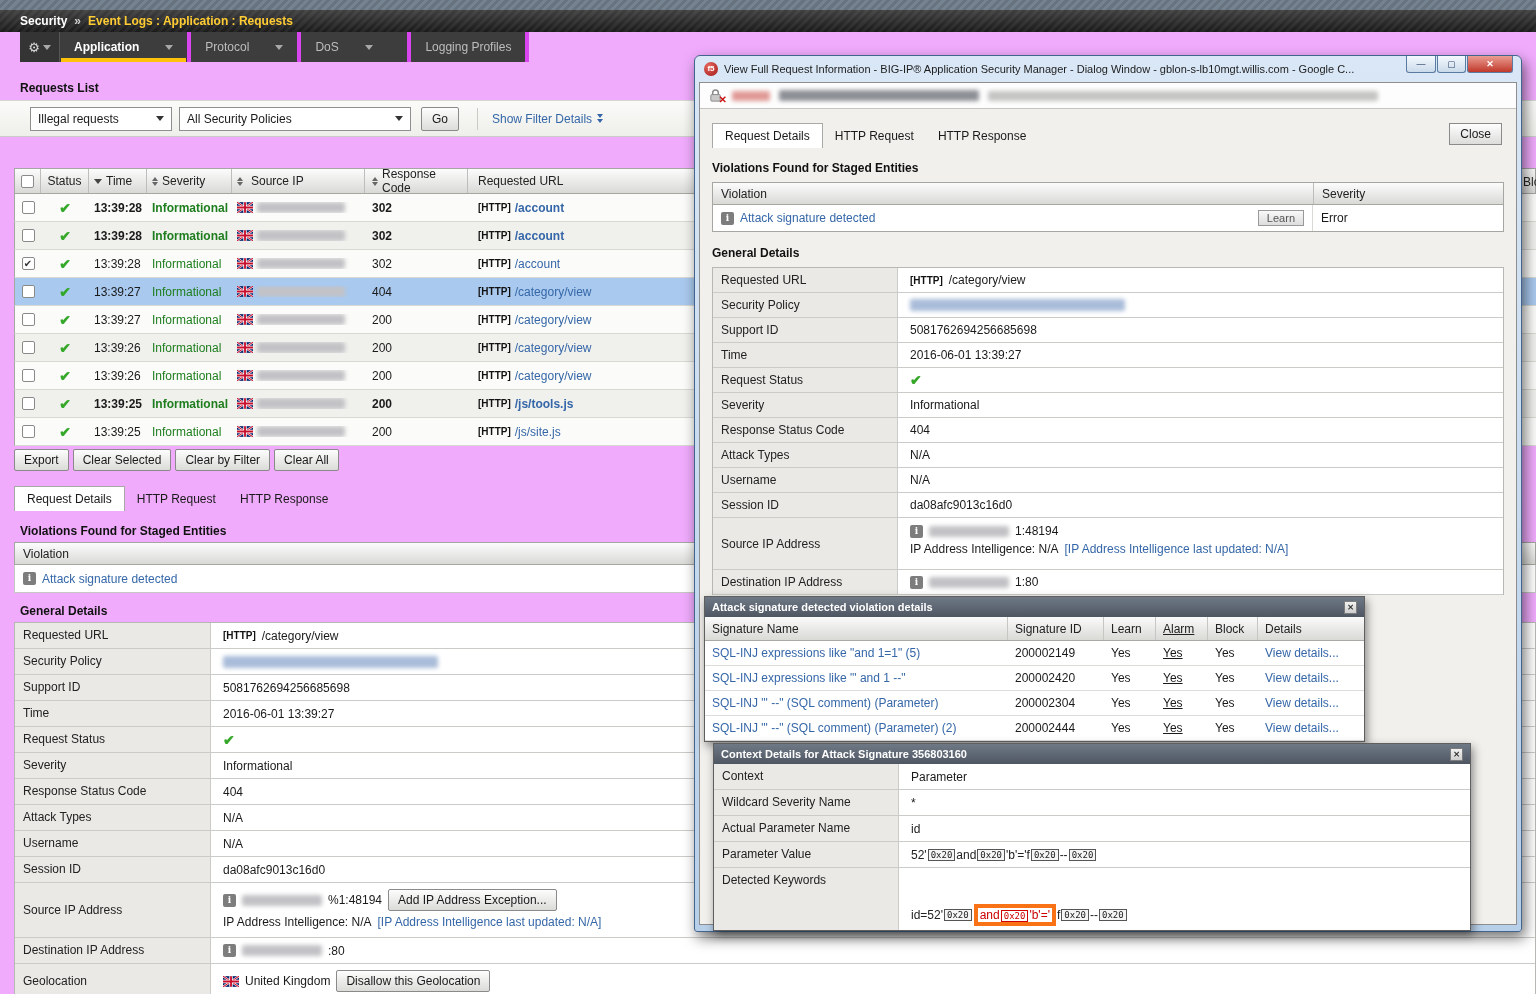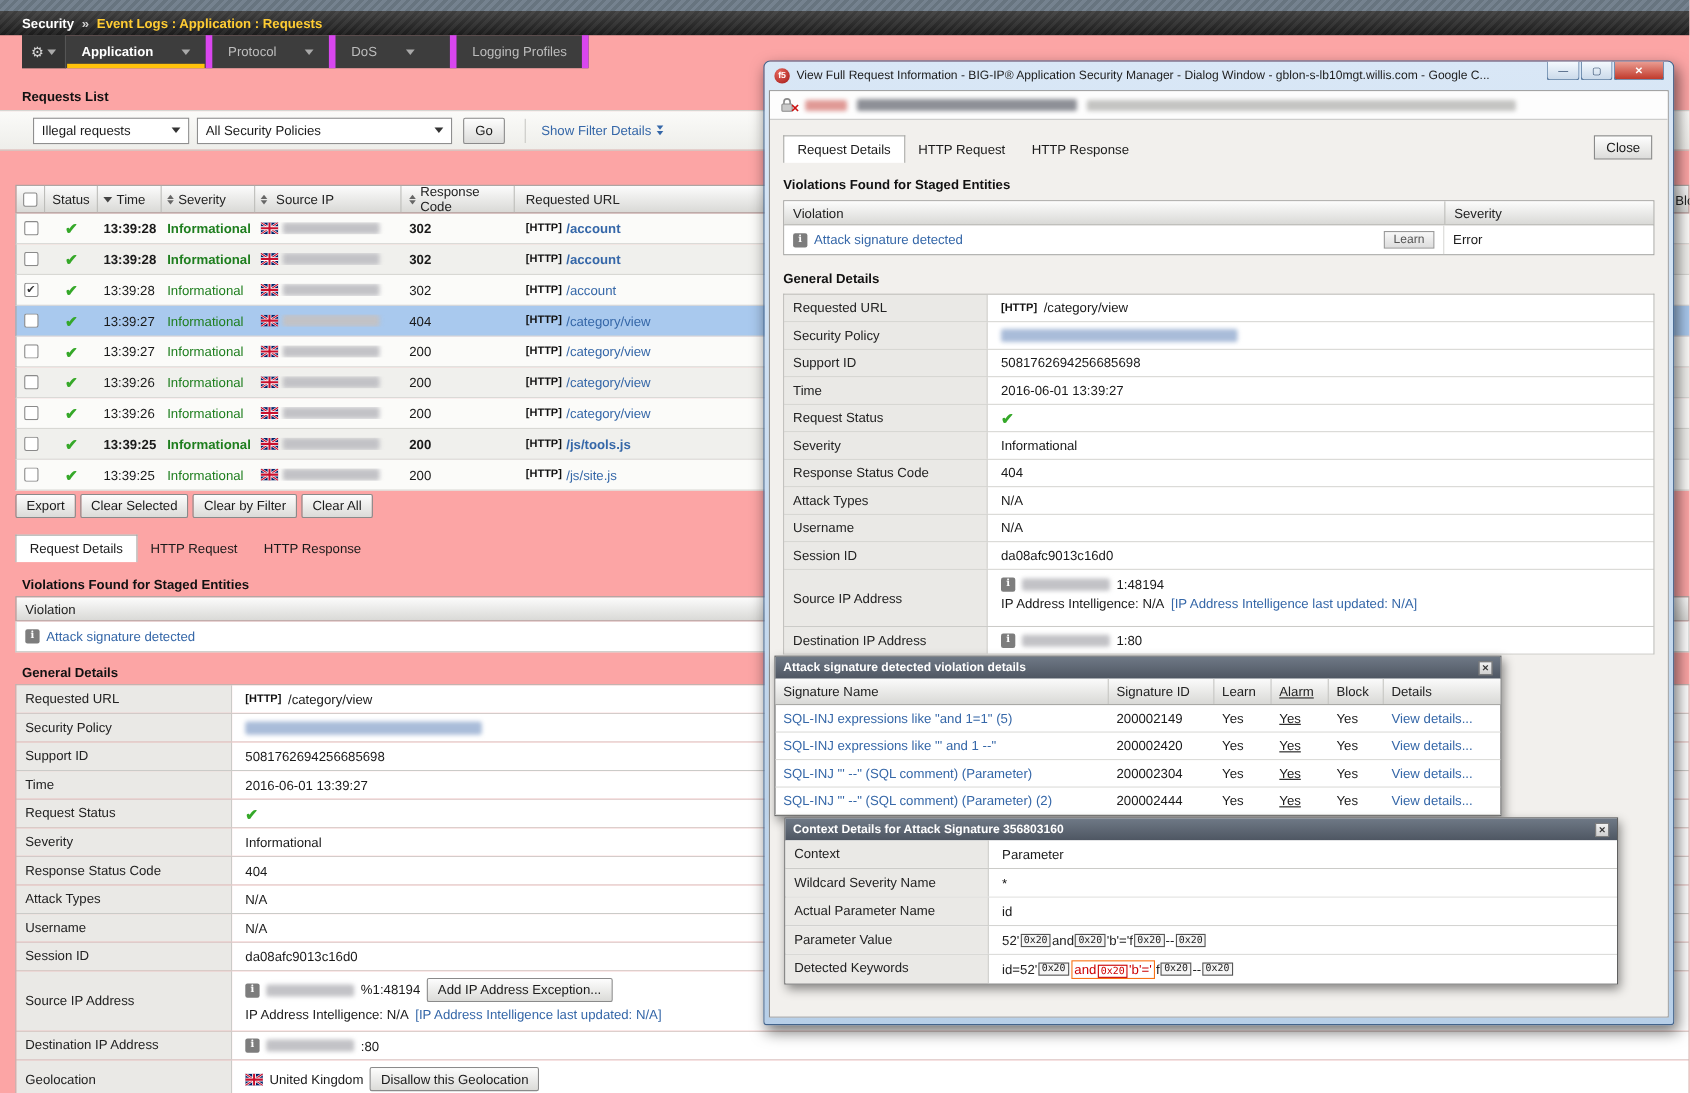--- a/index.html
+++ b/index.html
@@ -1,32 +1,32 @@
 <!DOCTYPE html>
 <html><head>
 <meta charset="utf-8">
 <style>
   * { margin:0; padding:0; box-sizing:border-box; }
   body { font-family:"Liberation Sans", sans-serif; font-size:12px; color:#1a1a1a; }
-  .screen { position:relative; width:1536px; height:994px; overflow:hidden; background:#fca5a5; }
+  .screen { position:relative; width:1536px; height:994px; overflow:hidden; background:#f0abfc; }
 
   
   .stripe-top { position:absolute; top:0; left:0; right:0; height:10px;
     background:repeating-linear-gradient(135deg,#75828f 0 3px,#67747f 3px 6px); }
   .crumb-bar { position:absolute; top:10px; left:0; right:0; height:22px;
     background:repeating-linear-gradient(135deg,rgba(255,255,255,.05) 0 3px,transparent 3px 6px),linear-gradient(#404040,#1b1b1b);
     display:flex; align-items:center; padding:0 20px; gap:7px; }
   .crumb-section { color:#fff; font-weight:bold; }
   .crumb-sep { color:#cfcfcf; font-weight:bold; }
   .crumb-path { color:#ffcc33; font-weight:bold; }
   .nav-bar { position:absolute; top:32px; left:20px; height:30px; display:flex; }
   .nav-strip { display:flex; background:#3d3d3d; }
   .gear-tab { width:40px; background:#343434; border-right:1px solid #555; display:flex; align-items:center; justify-content:center; gap:3px; color:#d8d8d8; }
   .gear-glyph { font-size:13px; }
-  .ntab { position:relative; display:flex; align-items:center; padding:0 14px; border-right:6px solid #d946ef; color:#bdbdbd; min-width:110px; }
+  .ntab { position:relative; display:flex; align-items:center; padding:0 14px; border-right:4px solid #d946ef; color:#bdbdbd; min-width:110px; }
   .ntab.active { color:#fff; font-weight:bold; }
   .ntab .dd { margin-left:auto; width:0; height:0; border-left:4px solid transparent; border-right:4px solid transparent; border-top:5px solid #a9a9a9; margin-left:26px; }
   .ustripe { position:absolute; left:1px; right:1px; bottom:0; height:4px; background:#ffc20a; }
 
   
   .page-title { position:absolute; top:81px; left:20px; font-weight:bold; color:#111; }
   .filterbar { position:absolute; top:100px; left:0; right:0; height:37px;
     background:linear-gradient(#fbfbf9,#eeeeea); border-top:1px solid #d6d6d2; border-bottom:1px solid #cccdc8;
     display:flex; align-items:center; padding-left:30px; }
   .fselect { height:24px; background:#fff; border:1px solid #8f8f8f; display:flex; align-items:center; padding:0 7px; margin-right:7px; }
@@ -142,21 +142,21 @@
   .pclose { margin-left:auto; width:13px; height:13px; background:linear-gradient(#f2f2f2,#cfcfcf); border:1px solid #7d7d7d; color:#333; font-size:8px; line-height:11px; text-align:center; }
   .sg-head { display:flex; height:24px; align-items:center; background:linear-gradient(#fbfbfb,#d9d9d6); border-bottom:1px solid #a9a9a6; color:#222; }
   .sg-head > div { padding-left:7px; height:100%; display:flex; align-items:center; border-right:1px solid #c6c6c3; }
   .sg-head > div:last-child { border-right:none; }
   .sg-row { display:flex; height:25px; align-items:center; border-bottom:1px solid #dcdcd9; }
   .sg-row > div { padding-left:7px; overflow:hidden; white-space:nowrap; }
   .sg-c0 { flex:1; } .sg-c1 { width:96px; flex:0 0 auto; } .sg-c2 { width:52px; flex:0 0 auto; }
   .sg-c3 { width:52px; flex:0 0 auto;text-decoration:underline; } .sg-c4 { width:50px; flex:0 0 auto; } .sg-c5 { width:106px; flex:0 0 auto; }
   .ctx-table .dlabel { width:185px; }
   .hexbox { display:inline-block; border:1px solid #555; background:#f5f5f5; font-family:"DejaVu Sans Mono", monospace; font-size:9px; padding:0 2px; margin:0 1px; color:#222; }
-  .redgrp { display:inline-block; border:1px solid #f97316; color:#cc0000; padding:0 2px; margin:0 1px; }
+  .redgrp { display:inline-block; border:4px solid #f97316; color:#cc0000; padding:0 2px; margin:0 1px; }
   .redgrp .hexbox { border-color:#cc0000; color:#cc0000; background:#fff; }
   .tok { color:#222; }
   .redgrp .tok { color:#cc0000; }
 </style>
 </head>
 <body>
 
 <div class="screen">
 
   <div class="stripe-top"></div>
@@ -837,21 +837,21 @@
               <span class="tok">and</span>
               <span class="hexbox">0x20</span>
               <span class="tok">'b'='f</span>
               <span class="hexbox">0x20</span>
               <span class="tok">--</span>
               <span class="hexbox">0x20</span>
             </div>
           </div>
         <div class="drow" style="border-bottom:none;">
             <div class="dlabel">Detected Keywords</div>
-          <div class="dval" id="kw-tokens" style="gap:0;">
+          <div class="dval" id="kw-tokens" style="gap:0;margin-top:32px;">
               <span class="tok">id=52'</span>
               <span class="hexbox">0x20</span>
               <span class="redgrp"><span class="tok">and</span><span class="hexbox">0x20</span><span class="tok">'b'='</span></span>
               <span class="tok">f</span>
               <span class="hexbox">0x20</span>
               <span class="tok">--</span>
               <span class="hexbox">0x20</span>
             </div>
           </div>
       </div>

